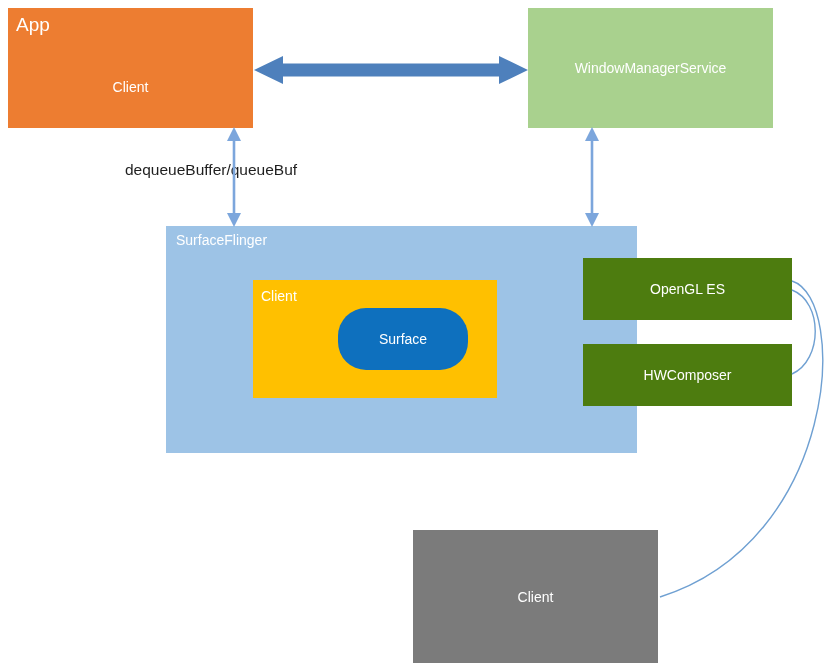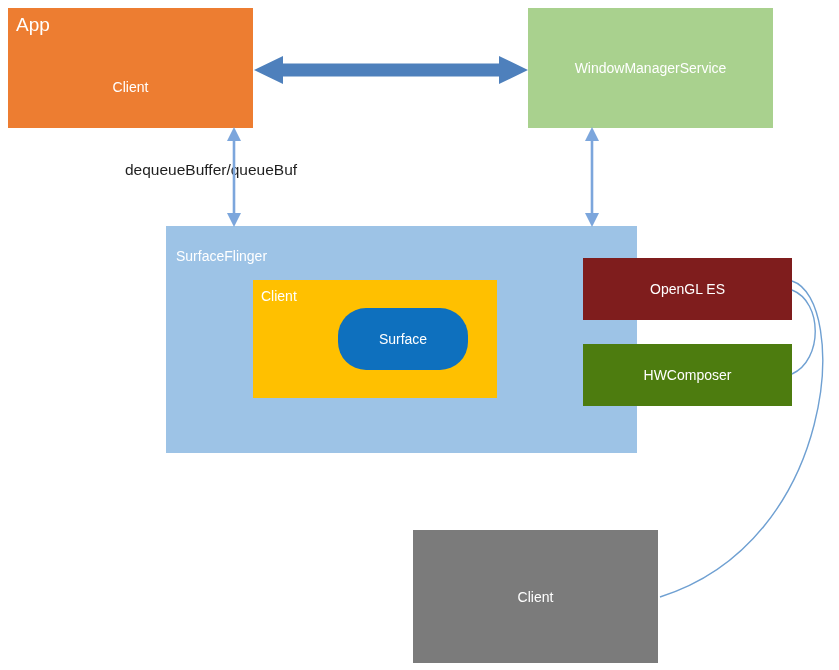--- a/index.html
+++ b/index.html
@@ -11,21 +11,21 @@
     font-family:"Liberation Sans", sans-serif;
   }
   .box{position:absolute;box-sizing:border-box;}
   .box-label{
     color:#ffffff;
     font-size:14px;
     font-family:"Liberation Sans", sans-serif;
     white-space:nowrap;
   }
   .center-flex{display:flex;align-items:center;justify-content:center;}
-  .corner-label{position:absolute;left:10px;top:22px;}
+  .corner-label{position:absolute;left:10px;top:6px;}
   .app-tag{position:absolute;left:8px;top:6px;font-size:19px;}
   .client-label{position:absolute;left:0;top:71px;width:100%;text-align:center;}
   .annotation{
     position:absolute;
     color:#1f1f1f;
     font-size:15.5px;
     line-height:22px;
     font-family:"Liberation Sans", sans-serif;
     white-space:nowrap;
   }
@@ -53,21 +53,21 @@
   </div>
 
   <div class="box" style="left: 253px; top: 280px; width: 244px; height: 118px; background-color: rgb(255, 192, 0);">
     <span class="box-label corner-label" style="left:8px;top:8px;">Client</span>
   </div>
 
   <div class="box center-flex" style="left: 338px; top: 308px; width: 130px; height: 62px; background-color: rgb(14, 112, 190); border-radius: 28px;">
     <span class="box-label">Surface</span>
   </div>
 
-  <div class="box center-flex" style="left: 583px; top: 258px; width: 209px; height: 62px; background-color: #7f1d1d;">
+  <div class="box center-flex" style="left: 583px; top: 258px; width: 209px; height: 62px; background-color: #4d7c0f;">
     <span class="box-label">OpenGL ES</span>
   </div>
 
   <div class="box center-flex" style="left: 583px; top: 344px; width: 209px; height: 62px; background-color: #4d7c0f;">
     <span class="box-label">HWComposer</span>
   </div>
 
   <div class="box center-flex" style="left: 413px; top: 530px; width: 245px; height: 133px; background-color: rgb(123, 123, 123);">
     <span class="box-label">Client</span>
   </div>

